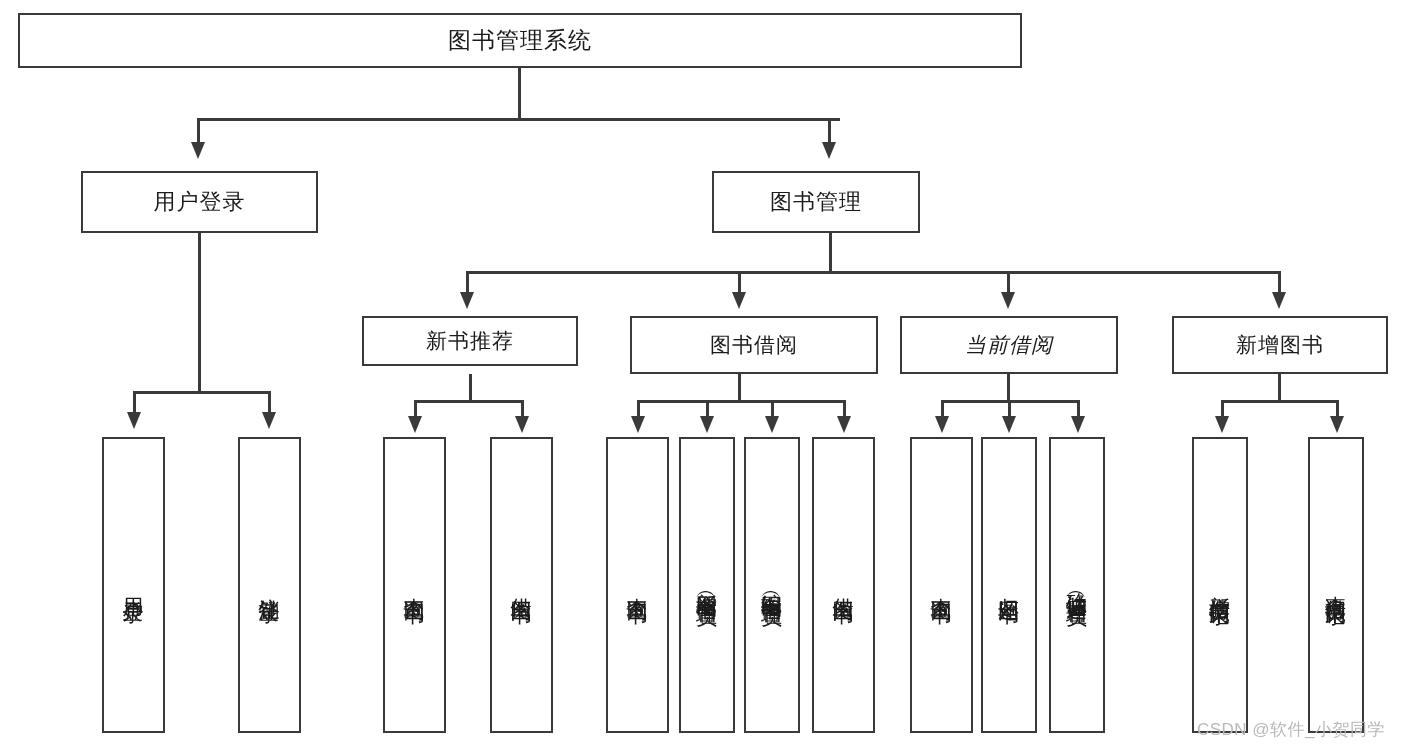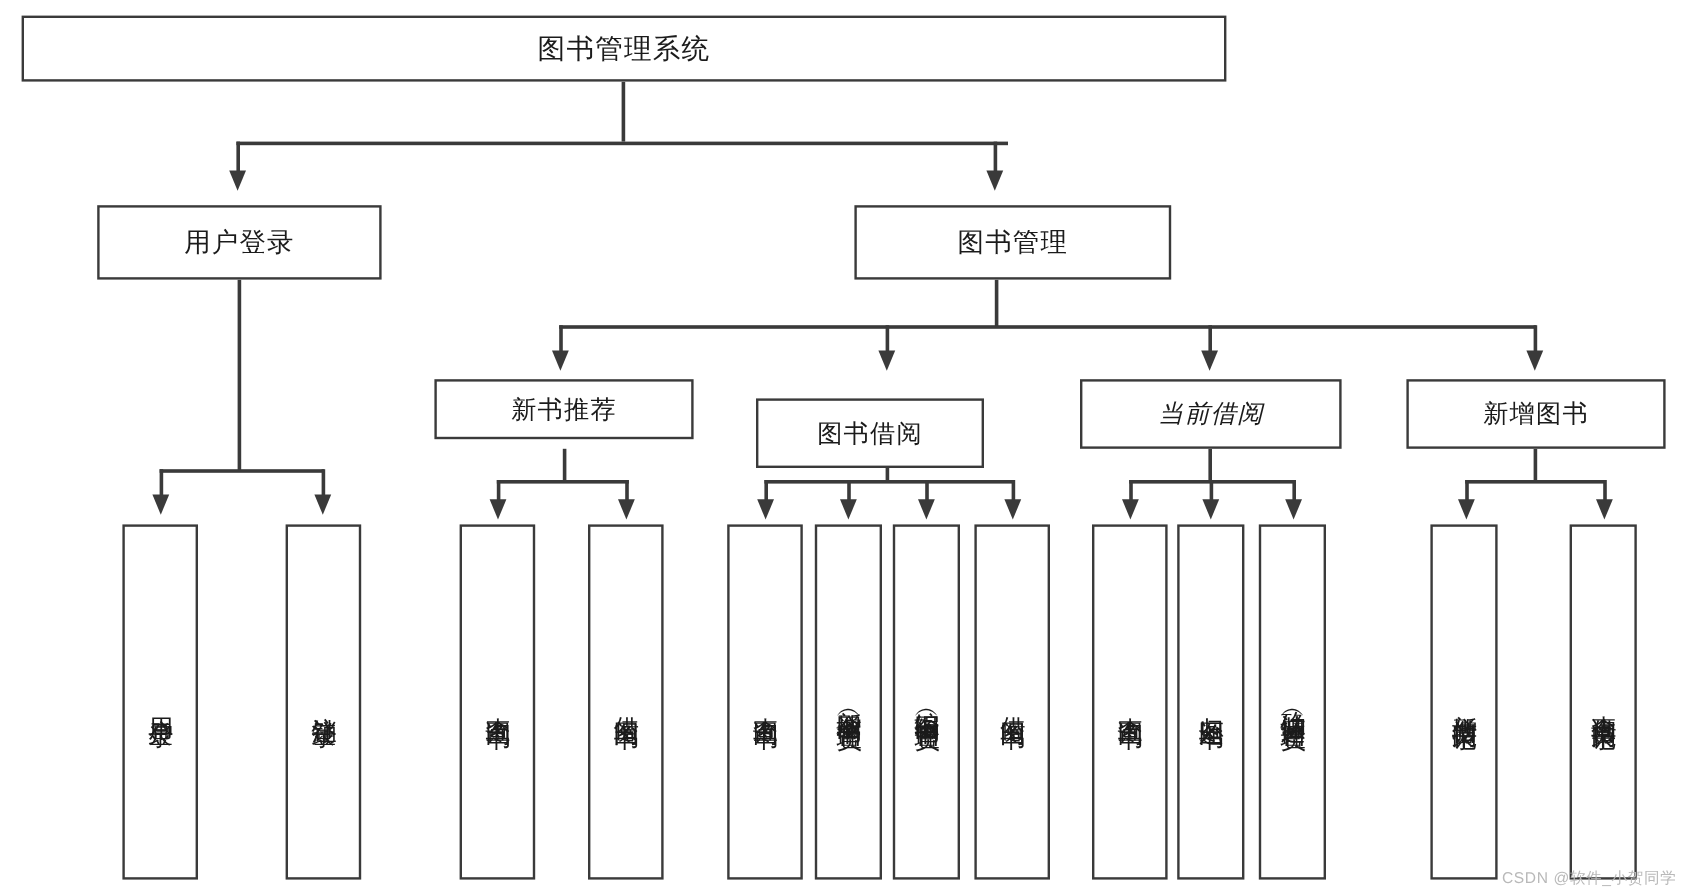--- a/index.html
+++ b/index.html
@@ -72,23 +72,23 @@
     position: absolute;
     width: 0;
     height: 0;
     border-left: 7.5px solid transparent;
     border-right: 7.5px solid transparent;
     border-top: 17px solid #3a3a3a;
     z-index: 2;
   }
   #watermark {
     position: absolute;
-    right: 8px;
+    right: 20px;
     bottom: 6px;
-    font-size: 13px;
+    font-size: 17px;
     color: #b9b9b9;
     letter-spacing: 0.5px;
     white-space: nowrap;
     z-index: 5;
   }
 </style>
 </head>
 <body>
 
 <div id="canvas">
@@ -100,21 +100,21 @@
   <div class="vline" style="left:518px; top:68px; height:50px;"></div>
   <div class="hline" style="left:197px; top:118px; width:643px;"></div>
   <div class="vline" style="left:197px; top:118px; height:27px;"></div>
   <div class="arrow" style="left:191px; top:142px;"></div>
   <div class="vline" style="left:828px; top:118px; height:27px;"></div>
   <div class="arrow" style="left:822px; top:142px;"></div>
 
   <div class="node level1" style="left:81px; top:171px; width:237px; height:62px;">
     <span class="hlabel">用户登录</span>
   </div>
-  <div class="node level1" style="left:712px; top:171px; width:264px; height:62px;">
+  <div class="node level1" style="left:712px; top:171px; width:208px; height:62px;">
     <span class="hlabel">图书管理</span>
   </div>
 
   <div class="vline" style="left:198px; top:233px; height:160px;"></div>
   <div class="hline" style="left:133px; top:391px; width:137px;"></div>
   <div class="vline" style="left:133px; top:391px; height:23px;"></div>
   <div class="arrow" style="left:127px; top:412px;"></div>
   <div class="vline" style="left:268px; top:391px; height:23px;"></div>
   <div class="arrow" style="left:262px; top:412px;"></div>
 
@@ -125,21 +125,21 @@
   <div class="vline" style="left:738px; top:271px; height:23px;"></div>
   <div class="arrow" style="left:732px; top:292px;"></div>
   <div class="vline" style="left:1007px; top:271px; height:23px;"></div>
   <div class="arrow" style="left:1001px; top:292px;"></div>
   <div class="vline" style="left:1278px; top:271px; height:23px;"></div>
   <div class="arrow" style="left:1272px; top:292px;"></div>
 
   <div class="node level2" style="left:362px; top:316px; width:216px; height:50px;">
     <span class="hlabel">新书推荐</span>
   </div>
-  <div class="node level2" style="left:630px; top:332px; width:190px; height:58px;text-align:center;">
+  <div class="node level2" style="left:630px; top:316px; width:248px; height:58px;text-align:center;">
     <span class="hlabel">图书借阅</span>
   </div>
   <div class="node level2" style="left:900px; top:316px; width:218px; height:58px;font-style:italic;">
     <span class="hlabel">当前借阅</span>
   </div>
   <div class="node level2" style="left:1172px; top:316px; width:216px; height:58px;">
     <span class="hlabel">新增图书</span>
   </div>
 
   <div class="vline" style="left:469px; top:374px; height:28px;"></div>

